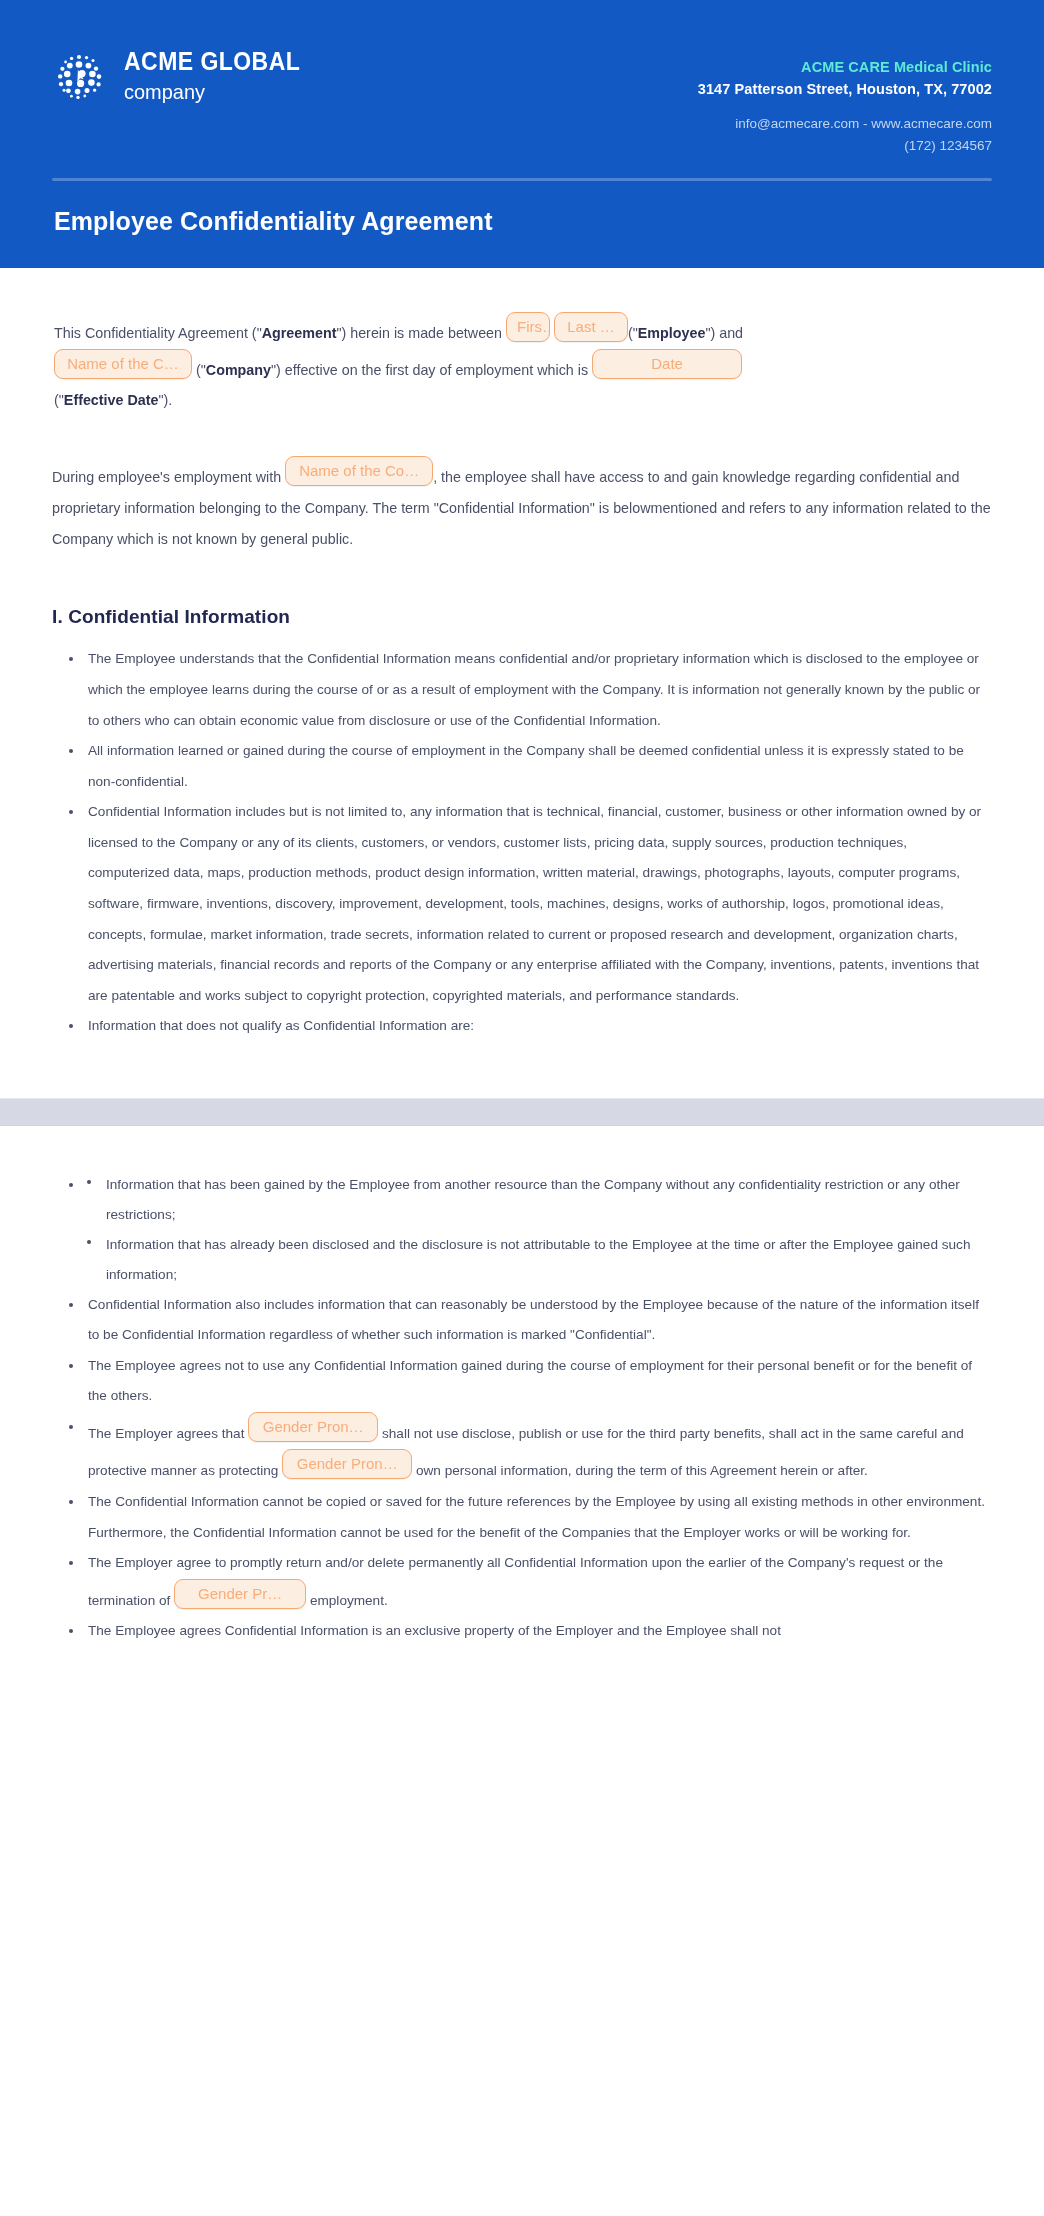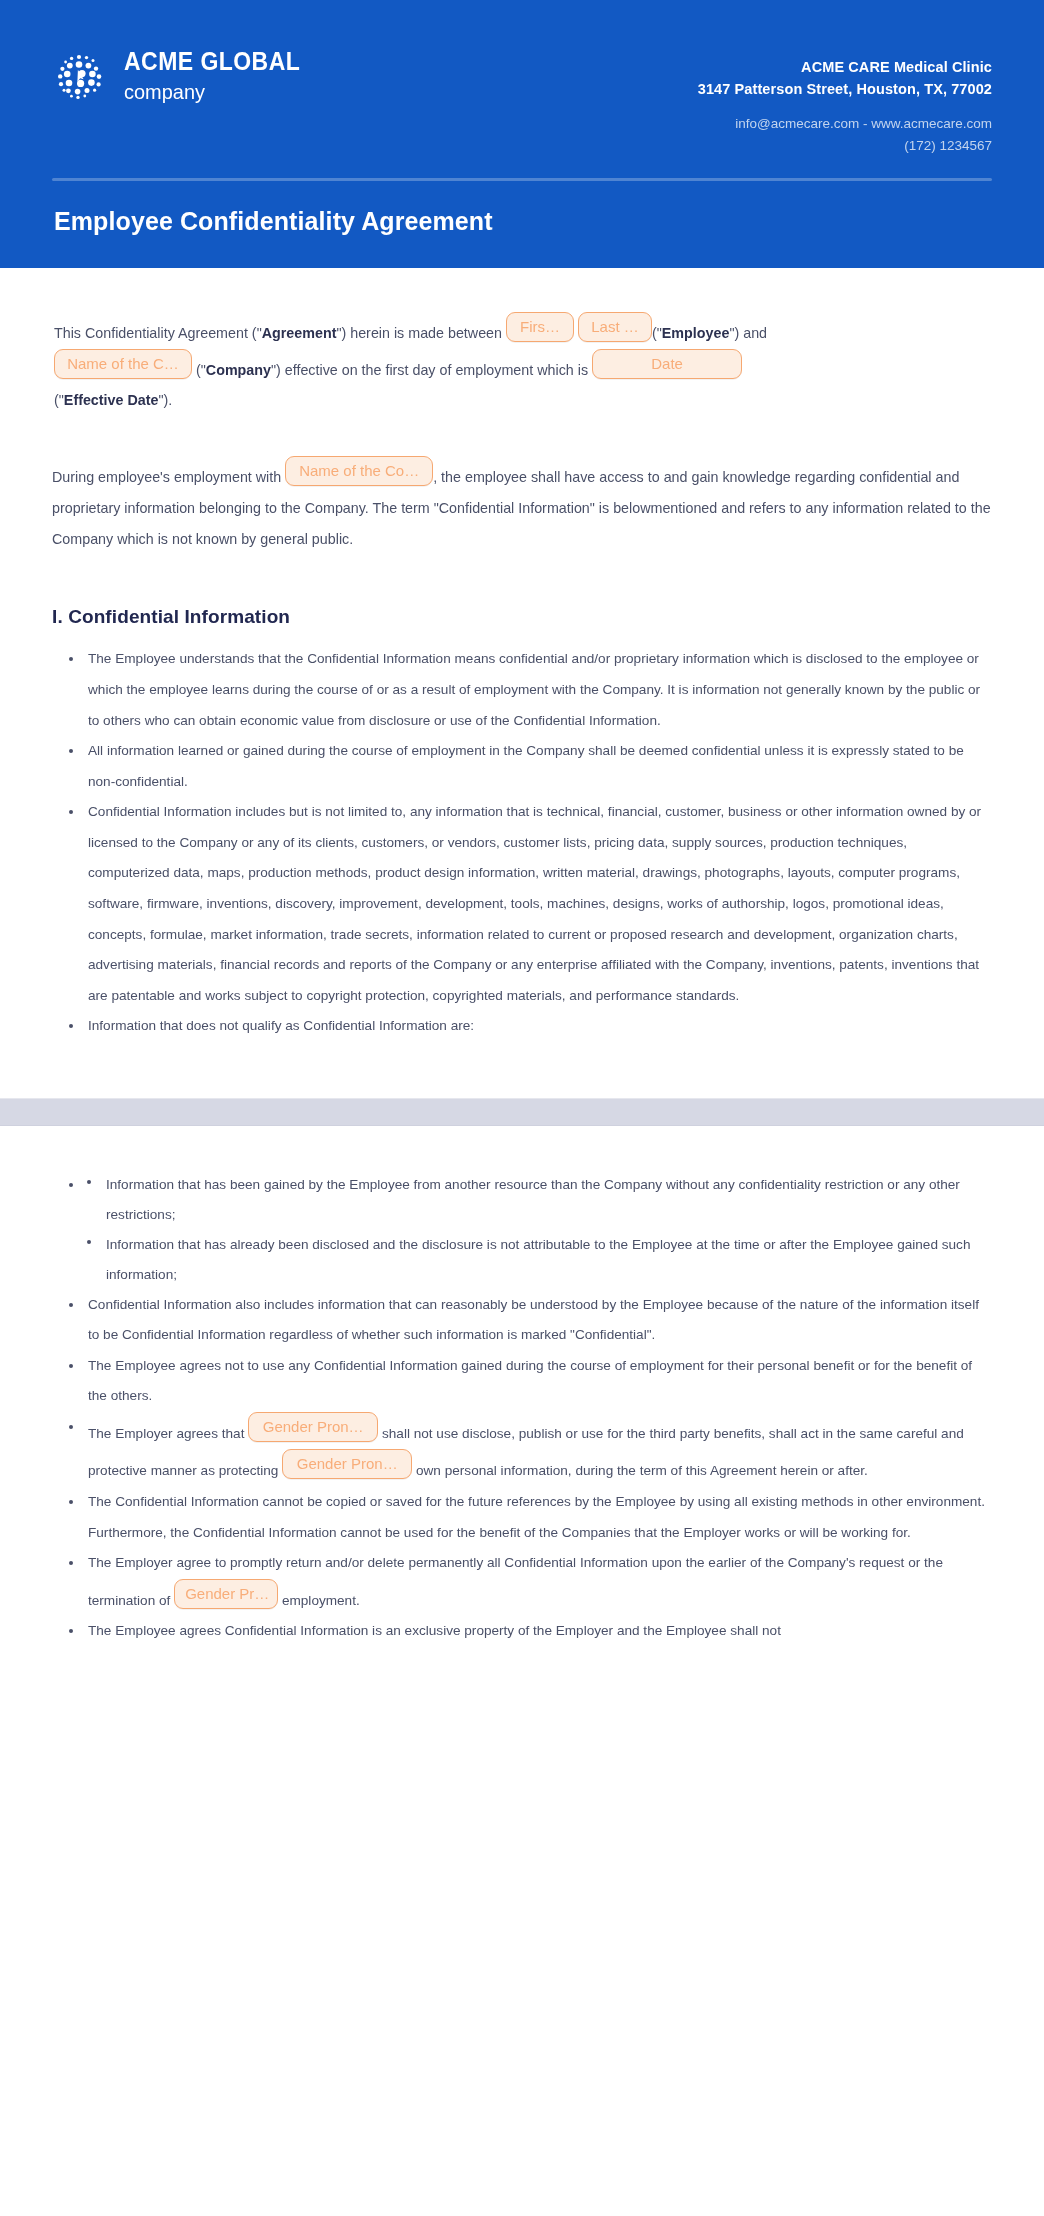--- a/index.html
+++ b/index.html
@@ -43,21 +43,21 @@
   .brand-sub {
     color: #ffffff;
     font-size: 21px;
     font-weight: normal;
     margin-top: 7px;
     transform: scaleX(0.95);
     transform-origin: left center;
   }
   .hdr-right { text-align: right; padding-top: 22px; }
   .clinic-name {
-    color: #ffffff;
+    color: #5eead4;
     font-size: 14.5px;
     font-weight: bold;
     line-height: 1.55;
     letter-spacing: 0.1px;
   }
   .clinic-addr {
     color: #ffffff;
     font-size: 14.5px;
     font-weight: bold;
     line-height: 1.55;
@@ -119,27 +119,27 @@
     color: #f8ad79;
     font-size: 15px;
     line-height: 1;
     padding: 6px 10px 7px 10px;
     vertical-align: -4px;
     text-align: center;
     white-space: nowrap;
     overflow: hidden;
     box-shadow: 0 1px 0 rgba(0,0,0,0.05);
   }
-  .f-first { width: 68px; }
+  .f-first { width: 44px; }
   .f-last  { width: 74px; }
   .f-date  { width: 150px; }
   .f-company { width: 138px; }
   .f-company2 { width: 148px; }
   .f-gender { width: 130px; }
-  .f-gender-sm { width: 104px; }
+  .f-gender-sm { width: 132px; }
 
   h2.sec {
     font-size: 19px;
     font-weight: bold;
     color: #212750;
     margin-top: 52px;
     margin-bottom: 2px;
     letter-spacing: 0.1px;
   }
 

